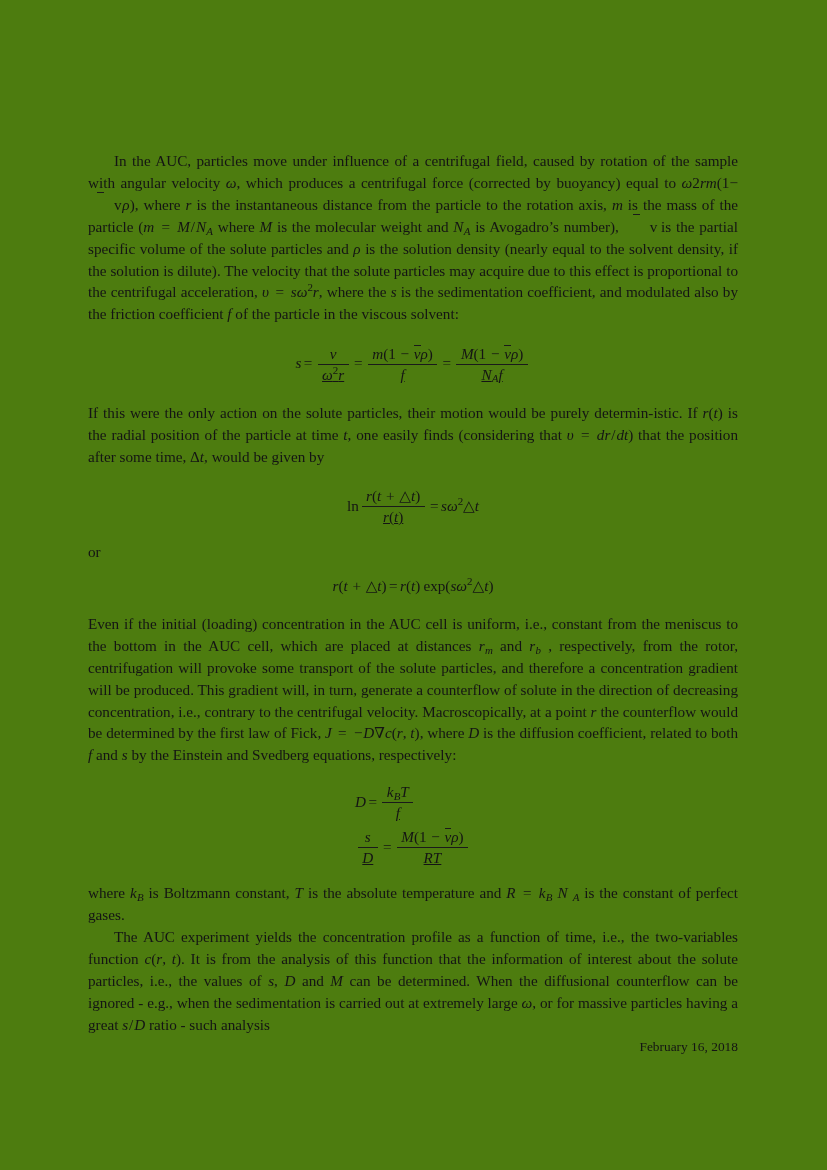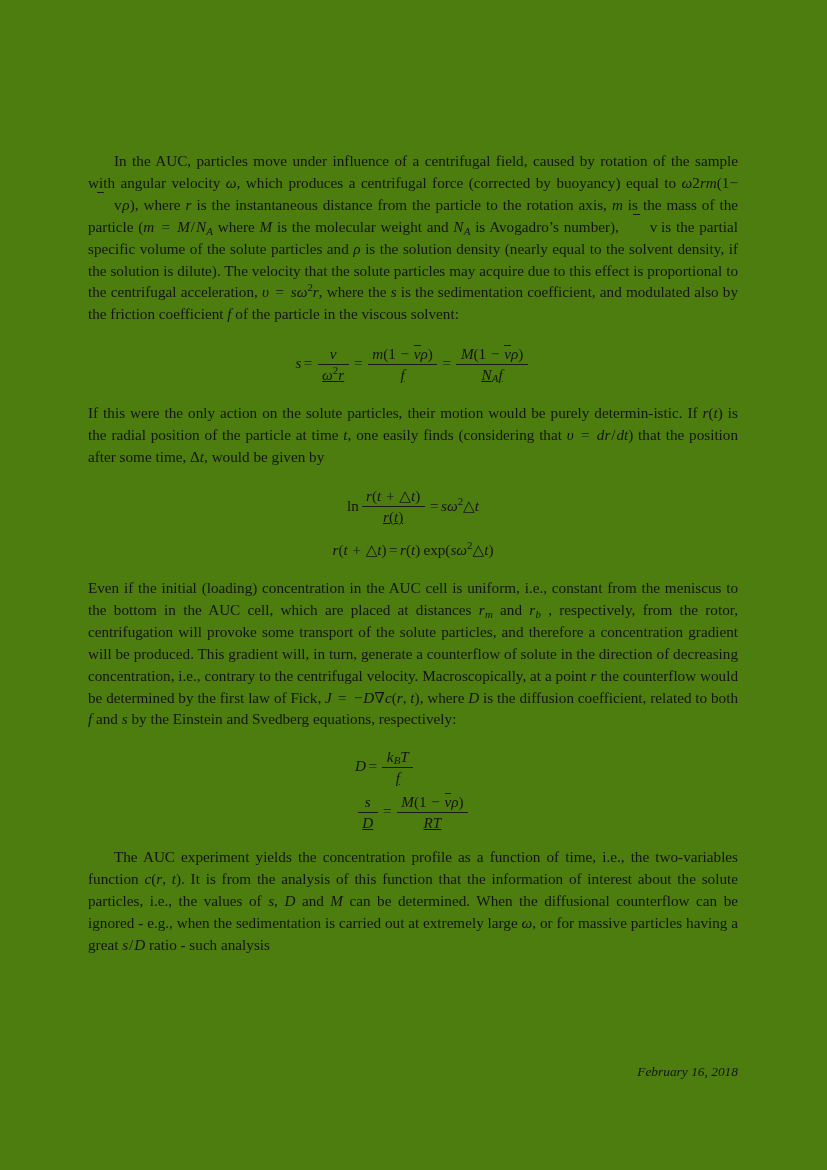--- a/index.html
+++ b/index.html
@@ -106,22 +106,21 @@
     width: 0.46em;
     border-top: 1px solid #1a1a1a;
   }
   .stack-eq { display: inline-block; text-align: left; }
   .stack-eq .row { display: block; white-space: nowrap; }
   .stack-eq .row + .row { margin-top: 6px; }
 
   .footer-date {
     position: absolute;
     right: 89px;
-    top: 1064px;
-    font-style: italic;
+    top: 1039px;
     font-size: 13.4px;
     color: #141414;
     white-space: nowrap;
   }
 </style>
 </head>
 <body>
 
 <div class="page">
 
@@ -132,38 +131,40 @@
     <div class="eq-block eq-1 math">
       <span class="mi">s</span><span class="mo">=</span><span class="frac"><span class="num"><span class="mi">ν</span></span><span class="den"><span class="mi">ω</span><sup class="msup">2</sup><span class="mi">r</span></span></span><span class="mo">=</span><span class="frac"><span class="num"><span class="mi">m</span><span class="mup">(1</span> <span class="mo-tight">−</span> <span class="ovl"><span class="mi">ν</span></span><span class="mi">ρ</span><span class="mup">)</span></span><span class="den"><span class="mi">f</span></span></span><span class="mo">=</span><span class="frac"><span class="num"><span class="mi">M</span><span class="mup">(1</span> <span class="mo-tight">−</span> <span class="ovl"><span class="mi">ν</span></span><span class="mi">ρ</span><span class="mup">)</span></span><span class="den"><span class="mi">N</span><sub class="msub">A</sub><span class="mi">f</span></span></span>
     </div>
 
     <p class="body-par"><span class="math">If this were the only action on the solute particles, their motion would be purely determin-istic. If <span class="mi">r</span><span class="mup">(</span><span class="mi">t</span><span class="mup">)</span> is the radial position of the particle at time <span class="mi">t</span>, one easily finds (considering that <span class="mi">υ</span> <span class="mo">=</span> <span class="mi">dr</span><span class="mo-tight">/</span><span class="mi">dt</span>) that the position after some time, Δ<span class="mi">t</span>, would be given by</span></p>
 
     <div class="eq-block eq-2 math">
       <span class="mup">ln</span><span class="frac"><span class="num"><span class="mi">r</span><span class="mup">(</span><span class="mi">t</span> <span class="mo-tight">+</span> △<span class="mi">t</span><span class="mup">)</span></span><span class="den"><span class="mi">r</span><span class="mup">(</span><span class="mi">t</span><span class="mup">)</span></span></span><span class="mo">=</span><span class="mi">s</span><span class="mi">ω</span><sup class="msup">2</sup>△<span class="mi">t</span>
     </div>
 
+    <p class="or-line">or</p>
 
     <div class="eq-block eq-3 math">
       <span class="mi">r</span><span class="mup">(</span><span class="mi">t</span> <span class="mo-tight">+</span> △<span class="mi">t</span><span class="mup">)</span><span class="mo">=</span><span class="mi">r</span><span class="mup">(</span><span class="mi">t</span><span class="mup">)</span> <span class="mup">exp(</span><span class="mi">s</span><span class="mi">ω</span><sup class="msup">2</sup>△<span class="mi">t</span><span class="mup">)</span>
     </div>
 
     <p class="body-par"><span class="math">Even if the initial (loading) concentration in the AUC cell is uniform, i.e., constant from the meniscus to the bottom in the AUC cell, which are placed at distances <span class="mi">r</span><sub class="msub">m</sub> and <span class="mi">r</span><sub class="msub">b</sub> , respectively, from the rotor, centrifugation will provoke some transport of the solute particles, and therefore a concentration gradient will be produced. This gradient will, in turn, generate a counterflow of solute in the direction of decreasing concentration, i.e., contrary to the centrifugal velocity. Macroscopically, at a point <span class="mi">r</span> the counterflow would be determined by the first law of Fick, <span class="mi">J</span> <span class="mo">=</span> <span class="mo-tight">−</span><span class="mi">D</span>∇<span class="mi">c</span><span class="mup">(</span><span class="mi">r</span><span class="mup">,</span> <span class="mi">t</span><span class="mup">)</span>, where <span class="mi">D</span> is the diffusion coefficient, related to both <span class="mi">f</span> and <span class="mi">s</span> by the Einstein and Svedberg equations, respectively:</span></p>
 
     <div class="eq-block eq-4 math">
       <span class="stack-eq">
         <span class="row">
           <span class="mi">D</span><span class="mo">=</span><span class="frac"><span class="num"><span class="mi">k</span><sub class="msub">B</sub><span class="mi">T</span></span><span class="den"><span class="mi">f</span></span></span>
         </span>
         <span class="row">
           <span class="frac"><span class="num"><span class="mi">s</span></span><span class="den"><span class="mi">D</span></span></span><span class="mo">=</span><span class="frac"><span class="num"><span class="mi">M</span><span class="mup">(1</span> <span class="mo-tight">−</span> <span class="ovl"><span class="mi">ν</span></span><span class="mi">ρ</span><span class="mup">)</span></span><span class="den"><span class="mi">RT</span></span></span>
         </span>
       </span>
     </div>
 
+    <p class="body-par"><span class="math">where <span class="mi">k</span><sub class="msub">B</sub> is Boltzmann constant, <span class="mi">T</span> is the absolute temperature and <span class="mi">R</span> <span class="mo">=</span> <span class="mi">k</span><sub class="msub">B</sub> <span class="mi">N</span> <sub class="msub">A</sub> is the constant of perfect gases.</span></p>
 
     <p class="body-par indent"><span class="math">The AUC experiment yields the concentration profile as a function of time, i.e., the two-variables function <span class="mi">c</span><span class="mup">(</span><span class="mi">r</span><span class="mup">,</span> <span class="mi">t</span><span class="mup">)</span>. It is from the analysis of this function that the information of interest about the solute particles, i.e., the values of <span class="mi">s</span>, <span class="mi">D</span> and <span class="mi">M</span> can be determined. When the diffusional counterflow can be ignored - e.g., when the sedimentation is carried out at extremely large <span class="mi">ω</span>, or for massive particles having a great <span class="mi">s</span><span class="mo-tight">/</span><span class="mi">D</span> ratio - such analysis</span></p>
 
   </div>
 
   <div class="footer-date">February 16, 2018</div>
 
 </div>
 
 </body></html>

